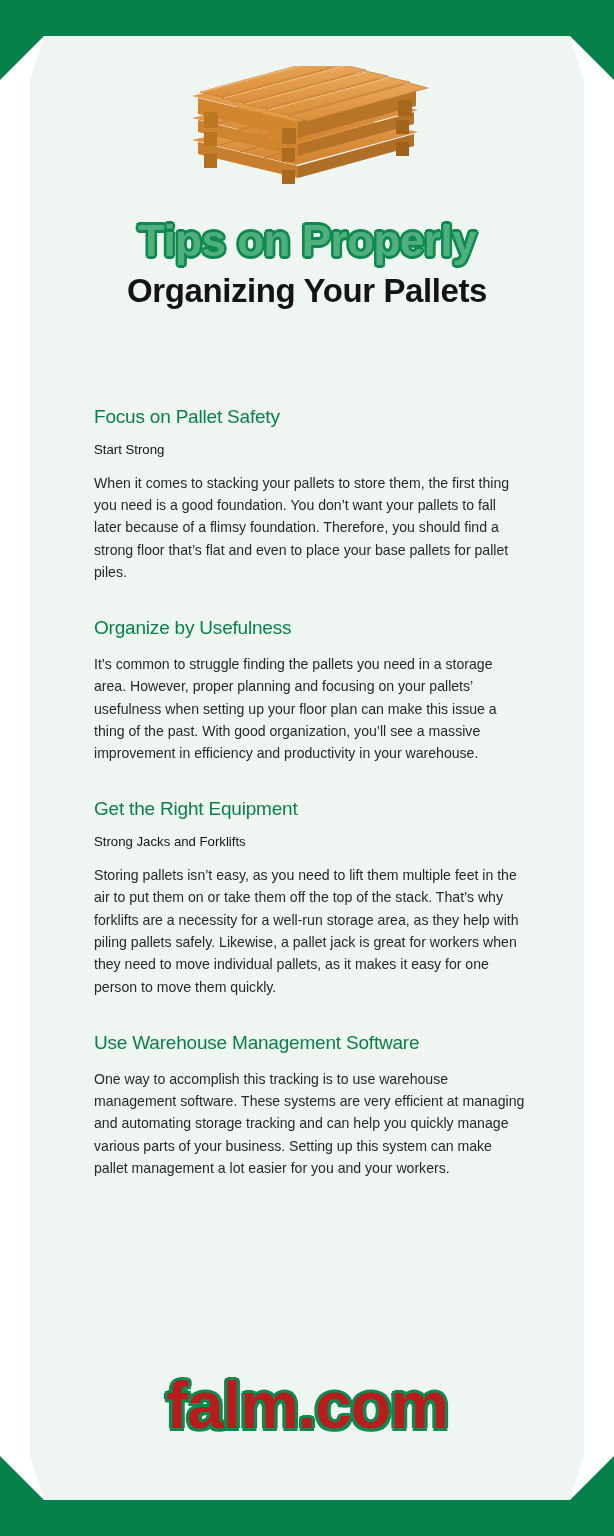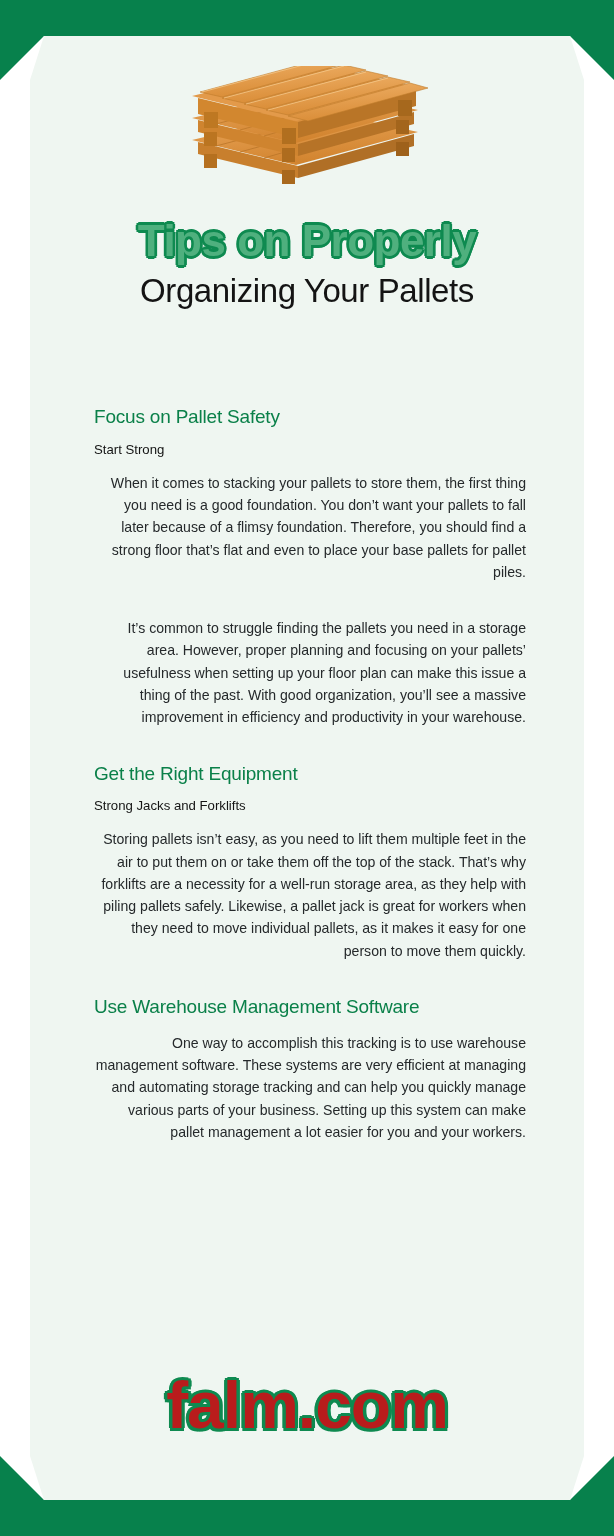--- a/index.html
+++ b/index.html
@@ -91,21 +91,21 @@
     text-shadow:
       2.6px 0 0 #0e8a50, -2.6px 0 0 #0e8a50,
       0 2.6px 0 #0e8a50, 0 -2.6px 0 #0e8a50,
       1.9px 1.9px 0 #0e8a50, -1.9px 1.9px 0 #0e8a50,
       1.9px -1.9px 0 #0e8a50, -1.9px -1.9px 0 #0e8a50;
     margin: 0;
     line-height: 1.05;
   }
   .title-solid {
     font-size: 33px;
-    font-weight: normal;
+    font-weight: bold;
     color: #141414;
     letter-spacing: -0.4px;
     margin: 10px 0 1px 0;
     line-height: 1.05;
   }
 
   
   .sections {
     position: absolute;
     top: 370px;
@@ -128,21 +128,20 @@
     font-size: 13.2px;
     font-weight: normal;
     margin: 0 0 14px 0;
     line-height: 1.2;
   }
   .section-body {
     color: #25292b;
     font-size: 14.1px;
     line-height: 22.3px;
     margin: 0;
-    text-align: right;
   }
 
   
   .footer-logo {
     position: absolute;
     bottom: 36px;
     left: 0;
     width: 554px;
     height: 118px;
     display: flex;
@@ -259,20 +258,21 @@
 
     <div class="sections">
 
       <div class="section">
         <h2 class="section-heading">Focus on Pallet Safety</h2>
         <h3 class="section-subheading">Start Strong</h3>
         <p class="section-body">When it comes to stacking your pallets to store them, the first thing you need is a good foundation. You don’t want your pallets to fall later because of a flimsy foundation. Therefore, you should find a strong floor that’s flat and even to place your base pallets for pallet piles.</p>
       </div>
 
       <div class="section">
+        <h2 class="section-heading">Organize by Usefulness</h2>
         <p class="section-body">It’s common to struggle finding the pallets you need in a storage area. However, proper planning and focusing on your pallets’ usefulness when setting up your floor plan can make this issue a thing of the past. With good organization, you’ll see a massive improvement in efficiency and productivity in your warehouse.</p>
       </div>
 
       <div class="section">
         <h2 class="section-heading">Get the Right Equipment</h2>
         <h3 class="section-subheading">Strong Jacks and Forklifts</h3>
         <p class="section-body">Storing pallets isn’t easy, as you need to lift them multiple feet in the air to put them on or take them off the top of the stack. That’s why forklifts are a necessity for a well-run storage area, as they help with piling pallets safely. Likewise, a pallet jack is great for workers when they need to move individual pallets, as it makes it easy for one person to move them quickly.</p>
       </div>
 
       <div class="section">

